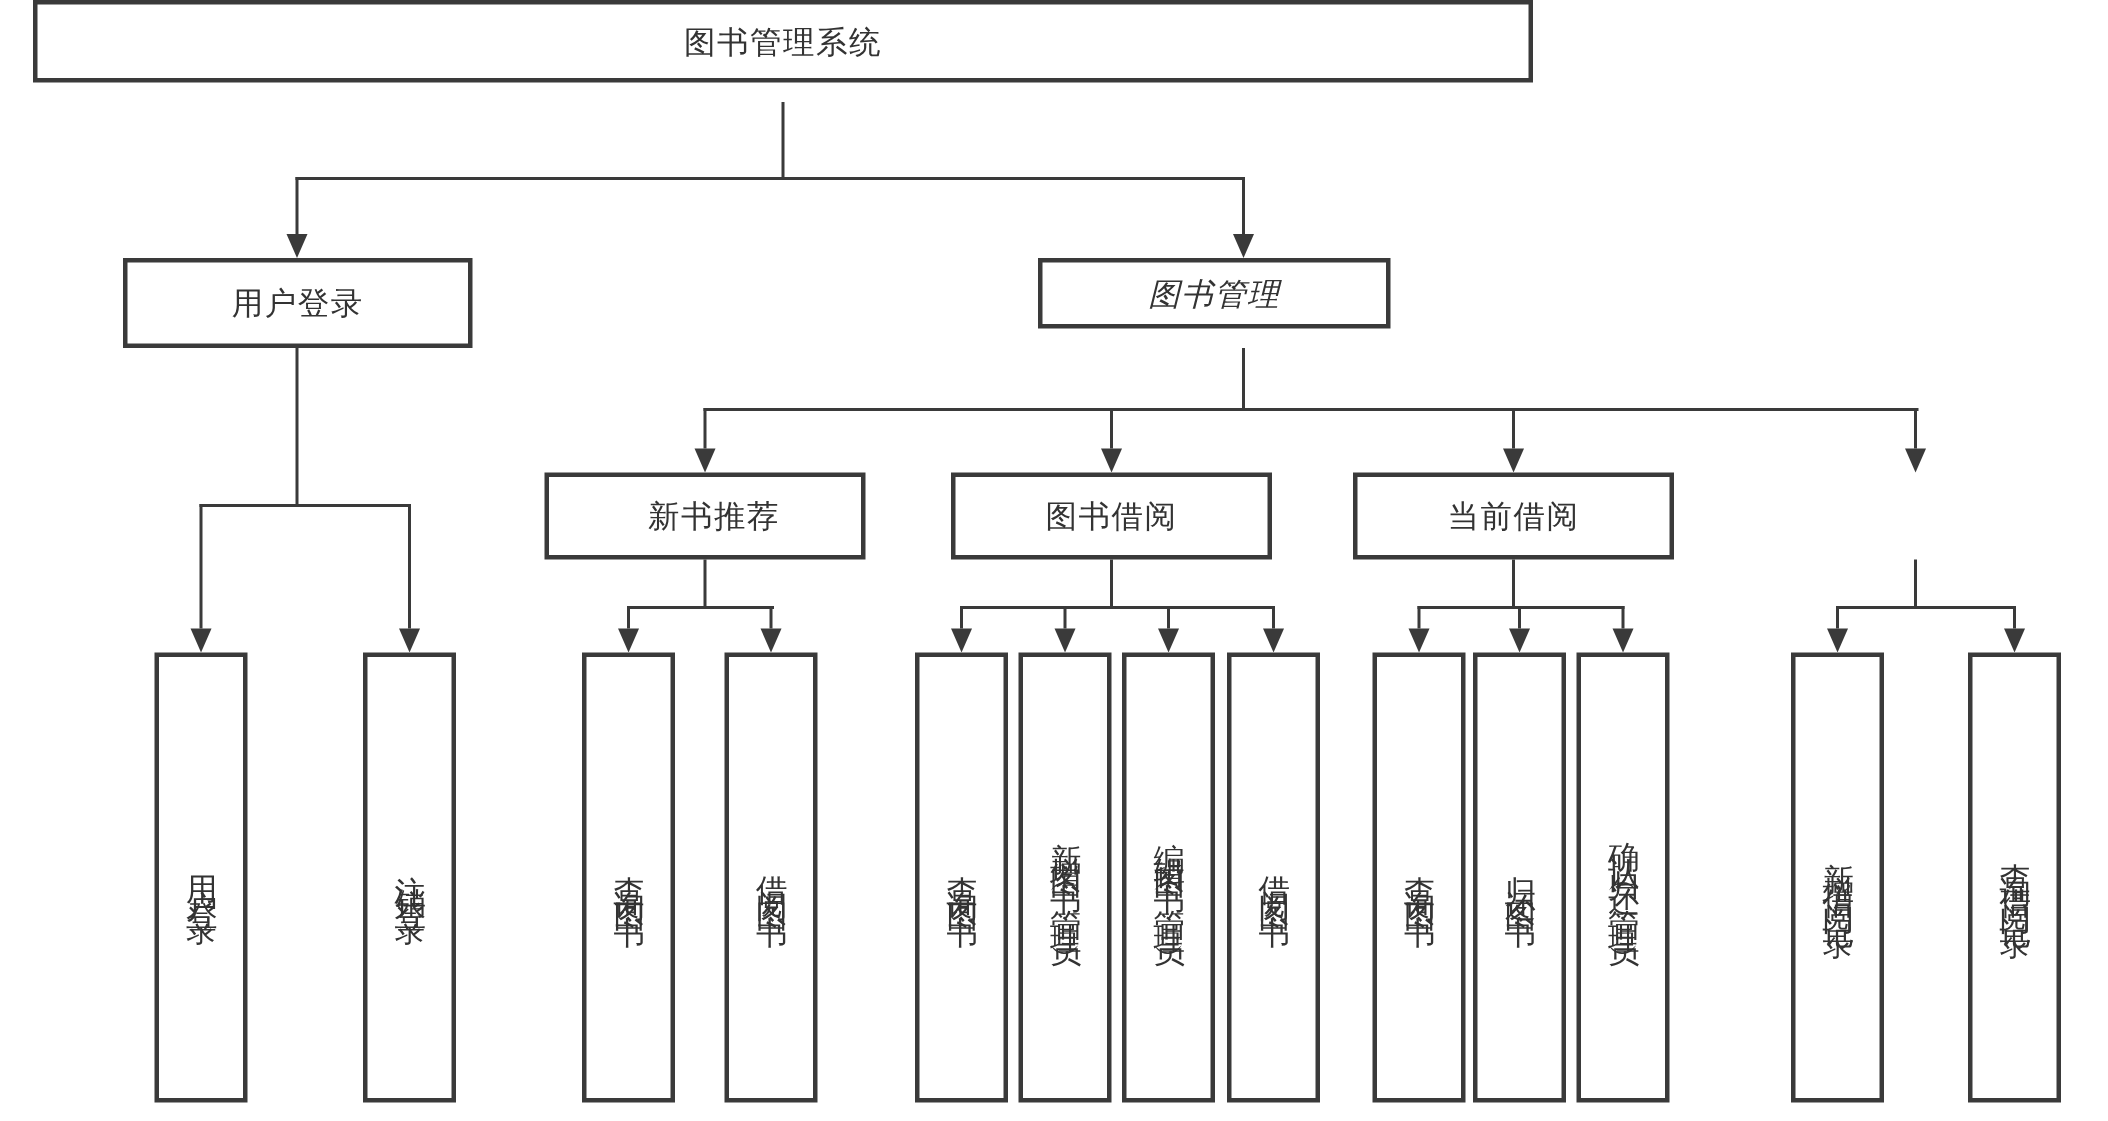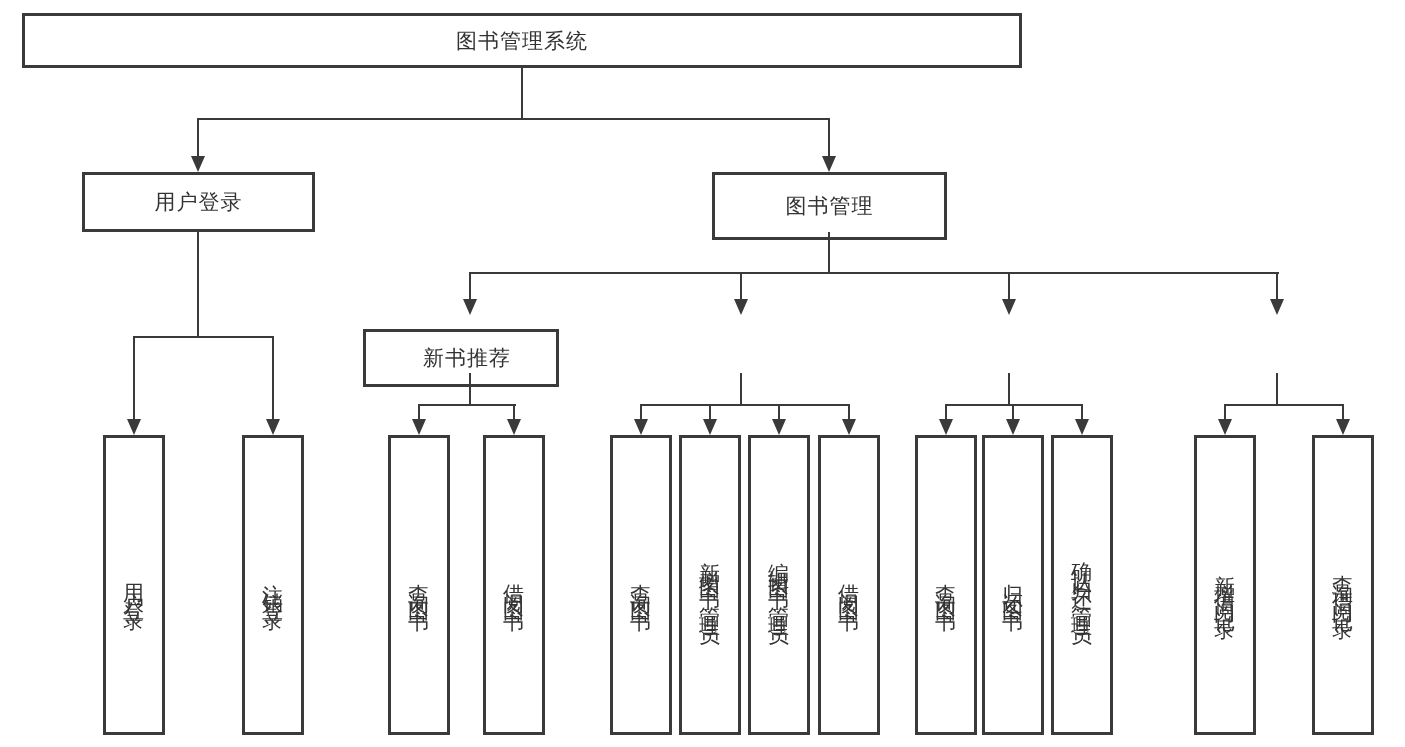--- a/index.html
+++ b/index.html
@@ -71,35 +71,35 @@
     opacity:0.9;
     white-space:nowrap;
     z-index:10;
   }
 </style>
 </head>
 <body>
 
 <div class="stage">
 
-  <div class="box" style="left:22px;top:13px;width:1000px;height:55px;">
+  <div class="box" style="left:22px;top:0;width:1000px;height:55px;">
     <span class="hlabel">图书管理系统</span>
   </div>
 
   <div class="vline" style="left:521px;top:68px;height:52px;"></div>
   <div class="hline" style="left:197px;top:118px;width:633px;"></div>
   <div class="vline" style="left:197px;top:118px;height:38px;"></div>
   <div class="arr" style="left:191px;top:156px;"></div>
   <div class="vline" style="left:828px;top:118px;height:38px;"></div>
   <div class="arr" style="left:822px;top:156px;"></div>
 
   <div class="box" style="left:82px;top:172px;width:233px;height:60px;">
     <span class="hlabel">用户登录</span>
   </div>
-  <div class="box" style="left:712px;top:172px;width:235px;height:68px;">
+  <div class="box" style="left:692px;top:172px;width:235px;height:47px;font-style:italic;">
     <span class="hlabel">图书管理</span>
   </div>
 
   <div class="vline" style="left:197px;top:232px;height:104px;"></div>
   <div class="hline" style="left:133px;top:336px;width:141px;"></div>
   <div class="vline" style="left:133px;top:336px;height:83px;"></div>
   <div class="arr" style="left:127px;top:419px;"></div>
   <div class="vline" style="left:272px;top:336px;height:83px;"></div>
   <div class="arr" style="left:266px;top:419px;"></div>
 
@@ -107,22 +107,28 @@
   <div class="hline" style="left:469px;top:272px;width:810px;"></div>
   <div class="vline" style="left:469px;top:272px;height:27px;"></div>
   <div class="arr" style="left:463px;top:299px;"></div>
   <div class="vline" style="left:740px;top:272px;height:27px;"></div>
   <div class="arr" style="left:734px;top:299px;"></div>
   <div class="vline" style="left:1008px;top:272px;height:27px;"></div>
   <div class="arr" style="left:1002px;top:299px;"></div>
   <div class="vline" style="left:1276px;top:272px;height:27px;"></div>
   <div class="arr" style="left:1270px;top:299px;"></div>
 
-  <div class="box" style="left:363px;top:329px;width:196px;height:58px;padding-left:12px;">
+  <div class="box" style="left:363px;top:315px;width:214px;height:58px;padding-left:12px;">
     <span class="hlabel">新书推荐</span>
+  </div>
+  <div class="box" style="left:634px;top:315px;width:214px;height:58px;">
+    <span class="hlabel">图书借阅</span>
+  </div>
+  <div class="box" style="left:902px;top:315px;width:214px;height:58px;">
+    <span class="hlabel">当前借阅</span>
   </div>
 
   <div class="vline" style="left:469px;top:373px;height:31px;"></div>
   <div class="hline" style="left:418px;top:404px;width:98px;"></div>
   <div class="vline" style="left:418px;top:404px;height:15px;"></div>
   <div class="arr" style="left:412px;top:419px;"></div>
   <div class="vline" style="left:513px;top:404px;height:15px;"></div>
   <div class="arr" style="left:507px;top:419px;"></div>
 
   <div class="vline" style="left:740px;top:373px;height:31px;"></div>

